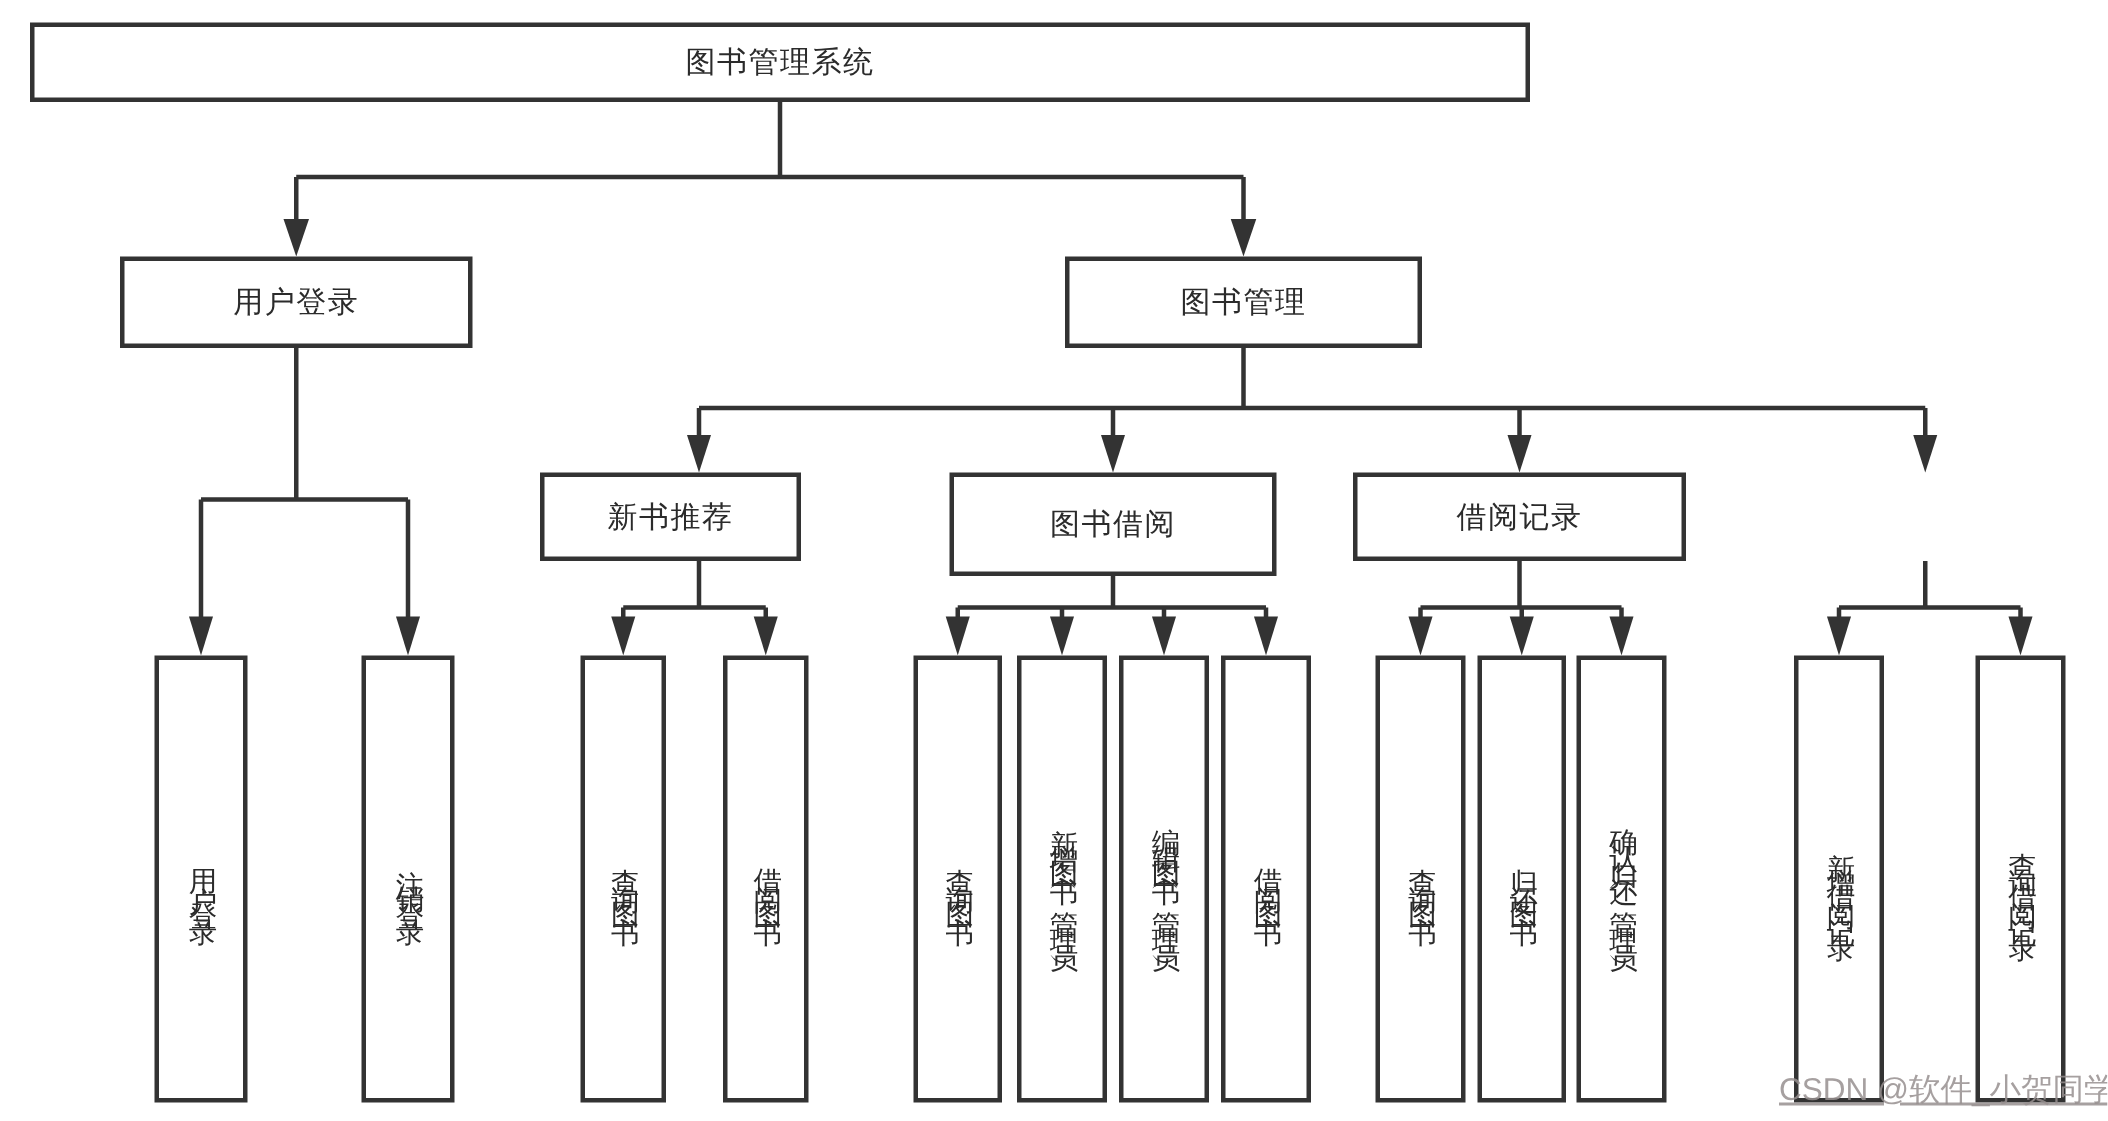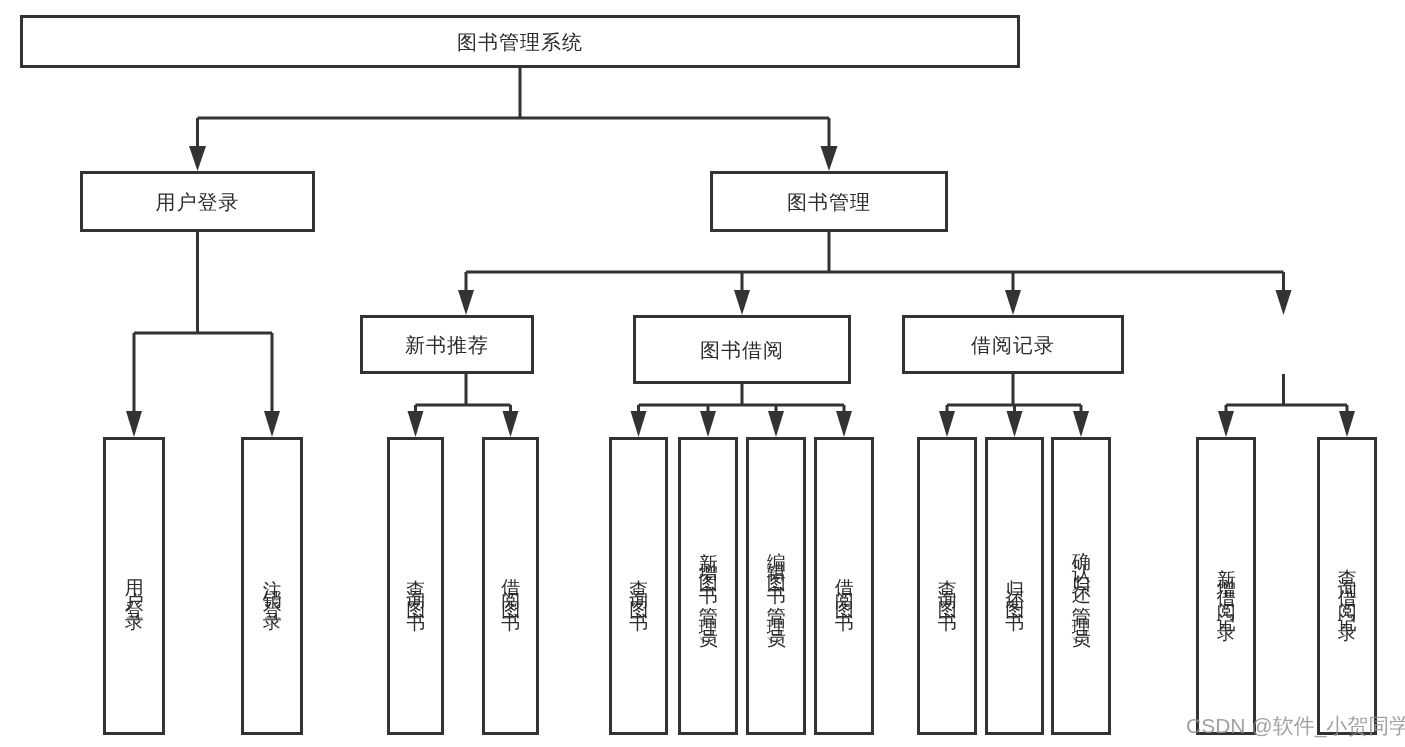--- a/index.html
+++ b/index.html
@@ -47,20 +47,21 @@
   .watermark {
     position: absolute;
     left: 1186px;
     top: 712px;
     width: 215px;
     font-size: 21px;
     letter-spacing: 0;
     color: rgba(150, 143, 143, 0.85);
     white-space: nowrap;
     z-index: 5;
+    text-decoration: underline;
   }
 </style>
 </head>
 <body>
 
 <div class="canvas">
 
   <svg class="connectors" viewBox="0 0 1405 747" xmlns="http://www.w3.org/2000/svg">
 
     <path d="M520 68 V118 M197.5 118 H829 M197.5 118 V148 M829 118 V148" stroke="#333333" stroke-width="3" fill="none"></path>

